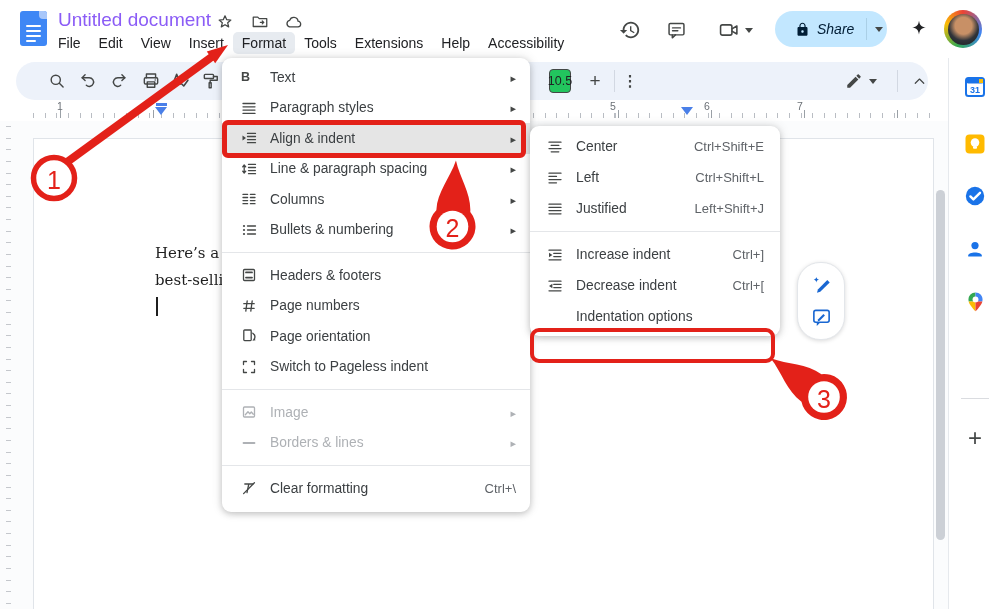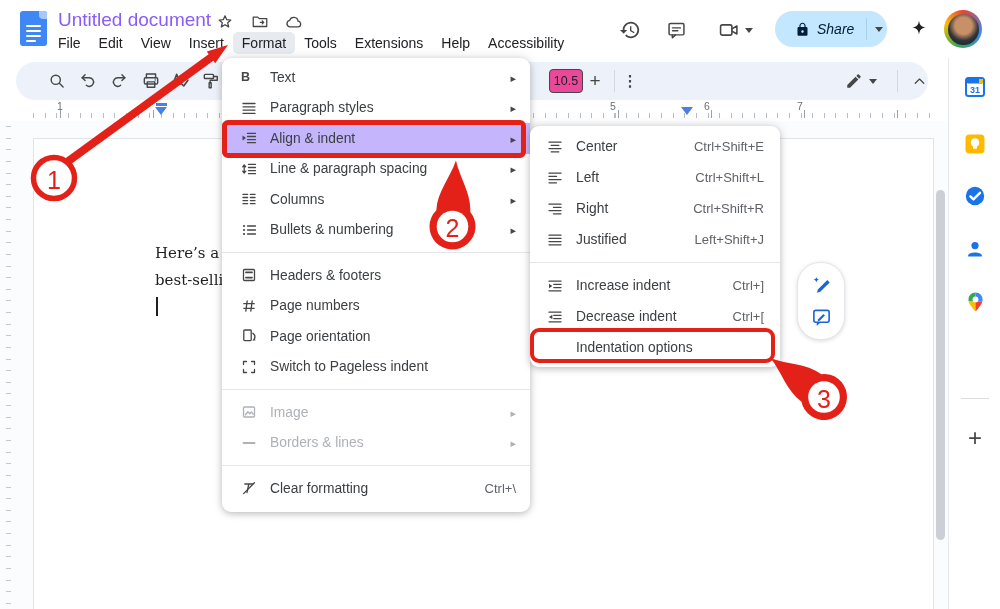--- a/index.html
+++ b/index.html
@@ -21,22 +21,22 @@
   #share-pill .lbl{font-size:14px;font-weight:500;color:#001d35;margin-left:7px;}
   #share-pill .sep{width:1px;height:22px;background:rgba(0,29,53,.12);margin-left:12px;}
   .caret{width:0;height:0;border-left:4.5px solid transparent;border-right:4.5px solid transparent;border-top:5px solid #444746;}
   #avatar{position:absolute;left:944px;top:10px;width:38px;height:38px;border-radius:50%;
       background:conic-gradient(#ea4335,#4285f4 28%,#34a853 55%,#fbbc04 80%,#ea4335);
       display:flex;align-items:center;justify-content:center;}
   #avatar .ph{width:31px;height:31px;border-radius:50%;background:radial-gradient(circle at 50% 38%,#c89066 0 34%,#30343a 60%,#17191c);}
   
   #toolbar{position:absolute;left:16px;top:62px;width:912px;height:38px;background:#edf2fa;border-radius:20px;z-index:3;}
   .tb-btn{position:absolute;top:6px;width:26px;height:26px;display:flex;align-items:center;justify-content:center;border-radius:50%;}
-  #font-size-box{position:absolute;left:533px;top:7px;width:34px;height:24px;border:1.4px solid #444746;border-radius:4px;
-      box-sizing:border-box;display:flex;align-items:center;justify-content:center;font-size:12.5px;color:#202124;background:#ec4899;}
+  #font-size-box{position:absolute;left:533px;top:7px;width:22px;height:24px;border:1.4px solid #444746;border-radius:4px;
+      box-sizing:border-box;display:flex;align-items:center;justify-content:center;font-size:12.5px;color:#202124;background:#22c55e;}
   .tb-div{position:absolute;top:8px;width:1px;height:22px;background:#d2d8e2;}
   .glyph-plus::before{content:"+";font-size:19px;color:#444746;}
   .glyph-dots::before{content:"\22EE";font-size:15px;color:#444746;font-weight:700;}
   #zoom-frag{position:absolute;left:212px;top:11px;width:10px;overflow:hidden;font-size:13px;color:#202124;}
   
   #hruler{position:absolute;left:0;top:100px;width:1000px;height:21px;background:#fff;z-index:2;}
   .rnum{position:absolute;top:0;font-size:10.5px;color:#6b7076;transform:translateX(-50%);}
   #hticks{position:absolute;left:33px;top:13px;width:899px;height:5px;
      background:repeating-linear-gradient(90deg,#b9bdc3 0 1px,transparent 1px 11.63px);}
   #hticks2{position:absolute;left:33px;top:10px;width:899px;height:8px;
@@ -60,21 +60,21 @@
   #side-panel{position:absolute;left:948px;top:58px;width:52px;height:551px;background:#fff;border-left:1px solid #e6e9ed;z-index:5;}
   .sp-btn{position:absolute;left:14px;width:24px;height:24px;display:flex;align-items:center;justify-content:center;}
   #sp-div{position:absolute;left:12px;top:340px;width:28px;height:1px;background:#dadce0;}
   .glyph-bigplus::before{content:"+";font-size:24px;font-weight:300;color:#444746;}
   
   .panel{position:absolute;background:#fff;border-radius:9px;z-index:20;
      box-shadow:0 2px 6px rgba(0,0,0,.18),0 0 12px rgba(0,0,0,.12);box-sizing:border-box;}
   #format-menu{left:222px;top:58px;width:308px;padding:4px 0 8px;}
   #align-submenu{left:530px;top:126px;width:250px;padding:5px 0 4px;}
   .mrow{display:flex;align-items:center;height:30.5px;padding:0 14px 0 19px;font-size:13.8px;color:#3c4043;}
-  .mrow.hl{background:#c4b5fd;}
+  .mrow.hl{background:#e5e5e5;}
   .mrow.dis{color:#aeb1b5;}
   .srow{display:flex;align-items:center;height:31px;padding:0 16px 0 17px;font-size:13.8px;color:#3c4043;}
   .mi{width:29px;display:flex;align-items:center;flex-shrink:0;}
   .ml{flex:1;white-space:nowrap;overflow:hidden;}
   .sc{font-size:13px;color:#5f6368;margin-left:10px;}
   .arr{width:10px;text-align:right;}
   .arr::before{content:"\25B8";font-size:11px;color:#444746;}
   .dis .arr::before{color:#aeb1b5;}
   .mdiv{height:1px;background:#e4e6e9;margin:7px 0;}
   .boldb{font-weight:700;font-size:12.5px;color:#444746;}
@@ -464,29 +464,20 @@
       <span class="sc">Ctrl+Shift+E</span>
     </div>
     <div class="srow">
       <span class="mi">
           <svg class="s16" viewBox="0 0 16 16">
             <path d="M2 3.2h12M2 6.4h7.5M2 9.6h12M2 12.8h7.5"></path>
           </svg>
         </span>
       <span class="ml">Left</span>
       <span class="sc">Ctrl+Shift+L</span>
-    </div>
-    <div class="srow">
-      <span class="mi">
-          <svg class="s16" viewBox="0 0 16 16">
-            <path d="M2 3.2h12M6.5 6.4H14M2 9.6h12M6.5 12.8H14"></path>
-          </svg>
-        </span>
-      <span class="ml">Right</span>
-      <span class="sc">Ctrl+Shift+R</span>
     </div>
     <div class="srow">
       <span class="mi">
           <svg class="s16" viewBox="0 0 16 16">
             <path d="M2 3.2h12M2 6.4h12M2 9.6h12M2 12.8h12"></path>
           </svg>
         </span>
       <span class="ml">Justified</span>
       <span class="sc">Left+Shift+J</span>
     </div>

